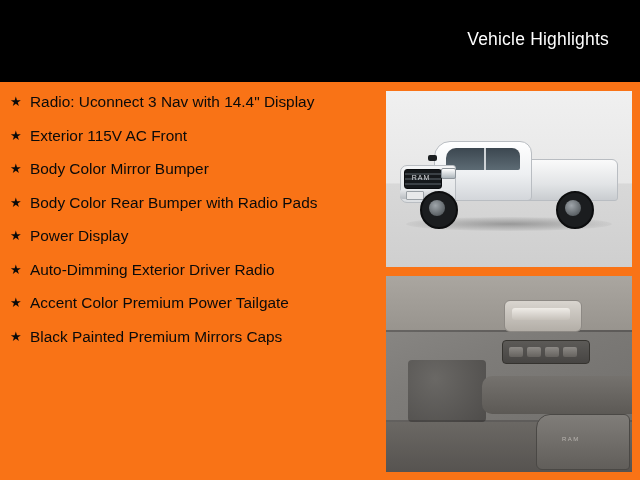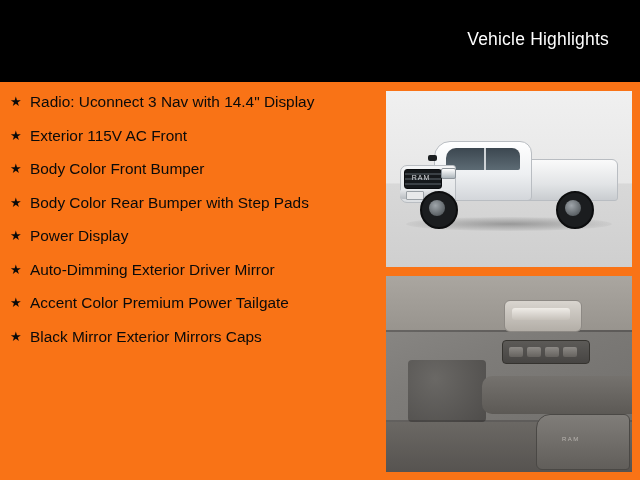--- a/index.html
+++ b/index.html
@@ -369,41 +369,41 @@
       <li class="bullet-item">
         <span class="bullet-star">★</span>
         <span class="bullet-text">Radio: Uconnect 3 Nav with 14.4" Display</span>
       </li>
       <li class="bullet-item">
         <span class="bullet-star">★</span>
         <span class="bullet-text">Exterior 115V AC Front</span>
       </li>
       <li class="bullet-item">
         <span class="bullet-star">★</span>
-        <span class="bullet-text">Body Color Front Bumper</span>
-      </li>
-      <li class="bullet-item">
-        <span class="bullet-star">★</span>
-        <span class="bullet-text">Body Color Rear Bumper with Step Pads</span>
+        <span class="bullet-text">Body Color Mirror Bumper</span>
+      </li>
+      <li class="bullet-item">
+        <span class="bullet-star">★</span>
+        <span class="bullet-text">Body Color Rear Bumper with Radio Pads</span>
       </li>
       <li class="bullet-item">
         <span class="bullet-star">★</span>
         <span class="bullet-text">Power Display</span>
       </li>
       <li class="bullet-item">
         <span class="bullet-star">★</span>
-        <span class="bullet-text">Auto-Dimming Exterior Driver Mirror</span>
+        <span class="bullet-text">Auto-Dimming Exterior Driver Radio</span>
       </li>
       <li class="bullet-item">
         <span class="bullet-star">★</span>
         <span class="bullet-text">Accent Color Premium Power Tailgate</span>
       </li>
       <li class="bullet-item">
         <span class="bullet-star">★</span>
-        <span class="bullet-text">Black Mirror Exterior Mirrors Caps</span>
+        <span class="bullet-text">Black Painted Premium Mirrors Caps</span>
       </li>
     </ul>
 
     <div class="photos">
 
       <div class="photo photo-truck">
         <div class="truck">
           <div class="truck-shadow"></div>
           <div class="truck-bed"></div>
           <div class="truck-cab"></div>

